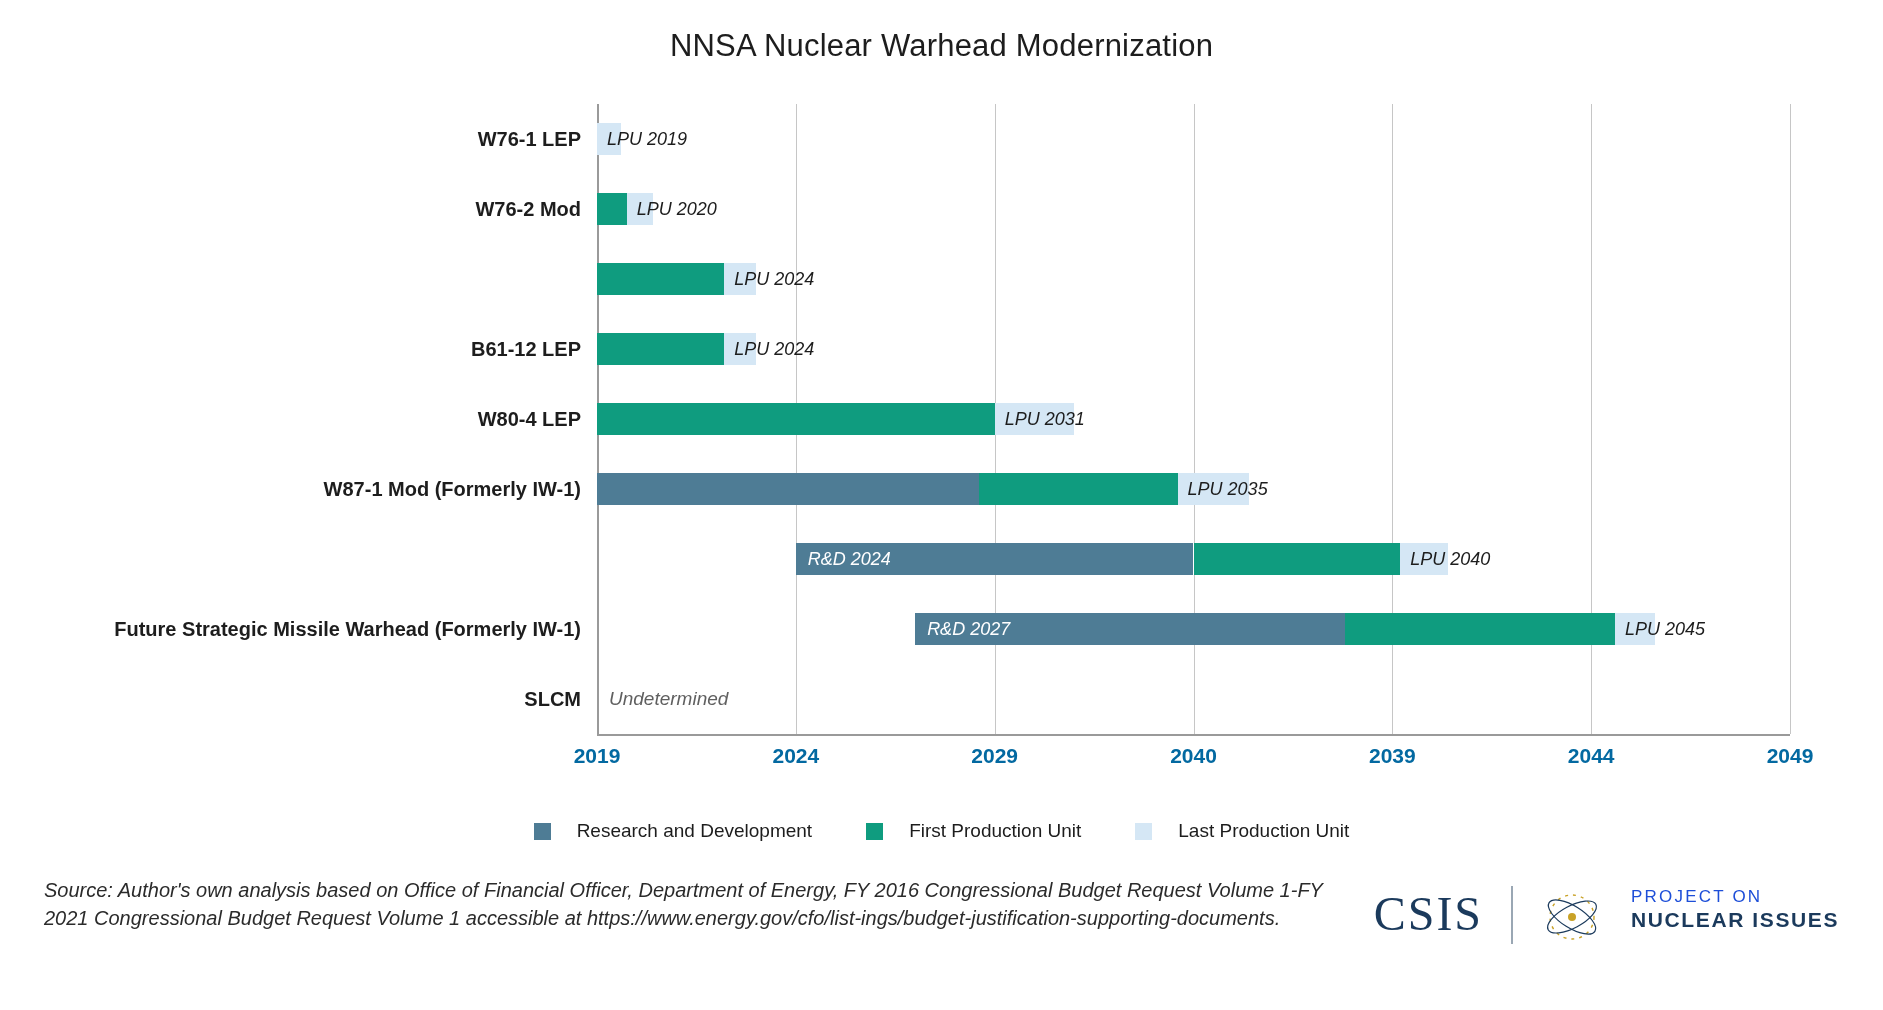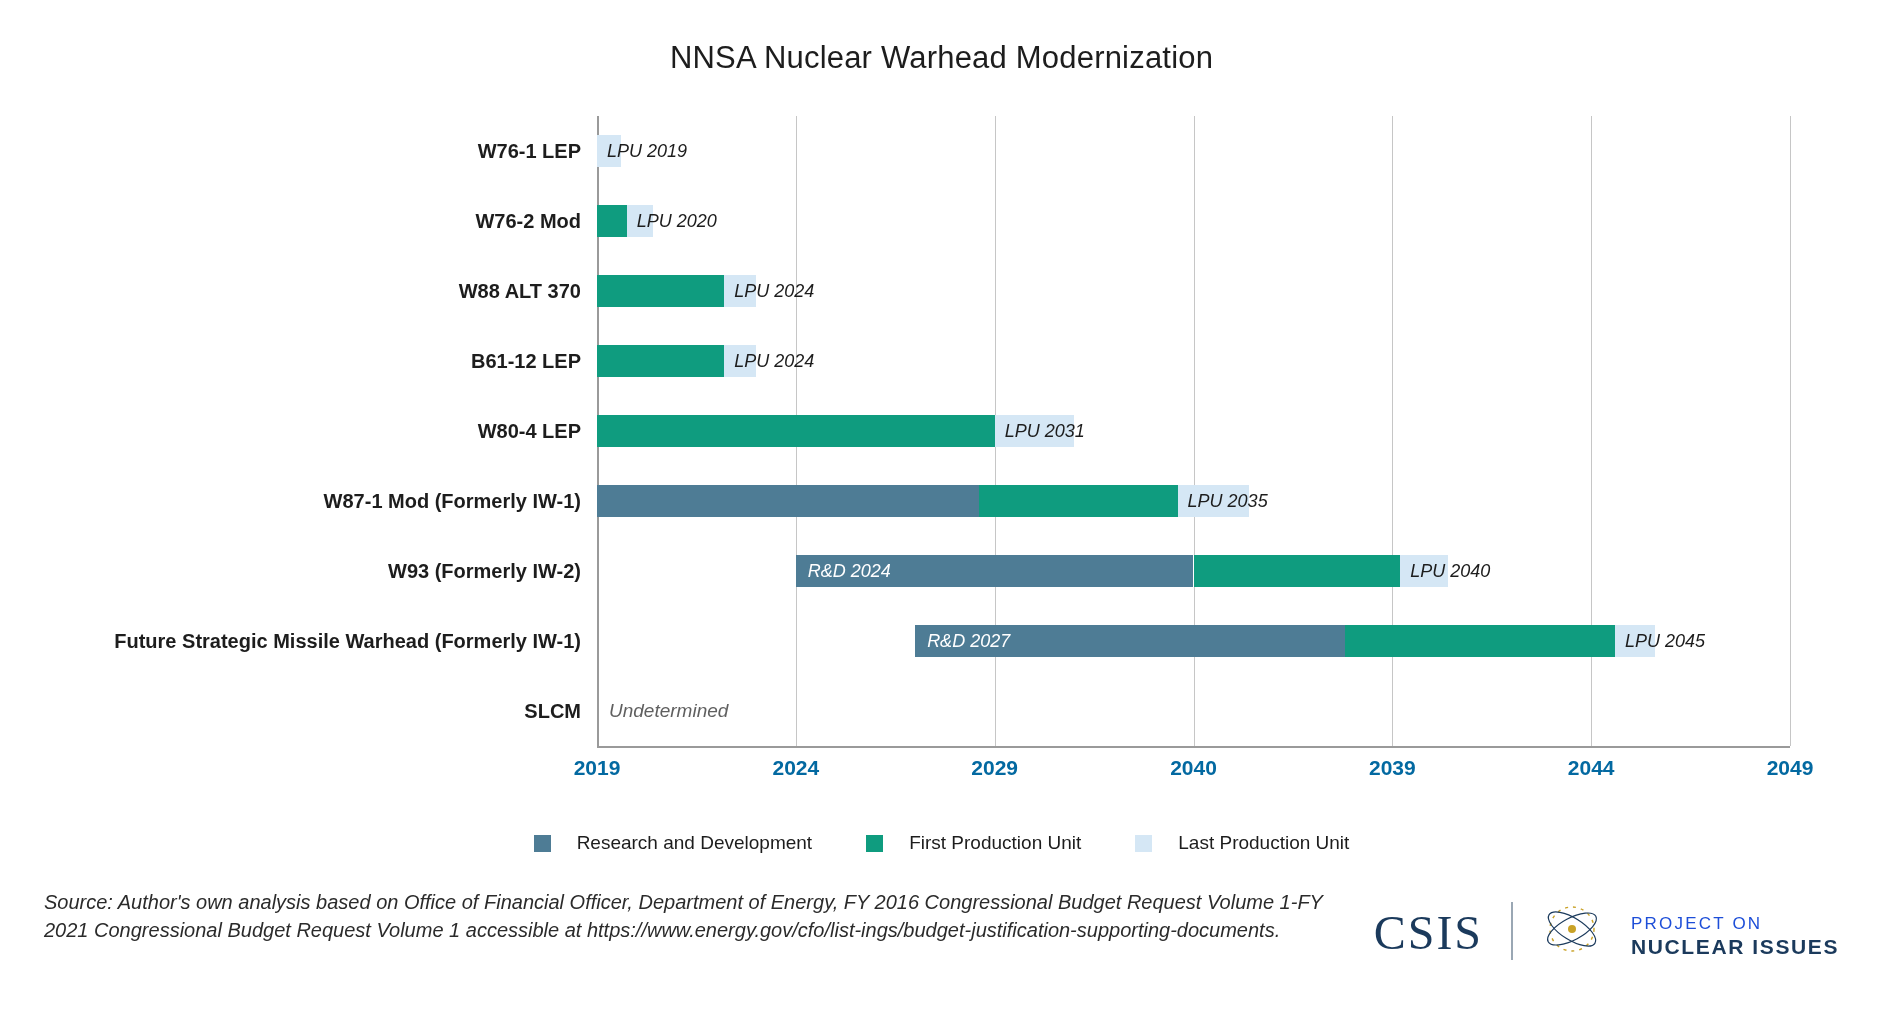--- a/index.html
+++ b/index.html
@@ -10,21 +10,21 @@
   body {
     width: 1883px;
     height: 1010px;
     font-family: "Liberation Sans", sans-serif;
     color: #2b2b2b;
     position: relative;
     overflow: hidden;
   }
   #chart-root {
     position: absolute;
-    left: 0; top: 12px;
+    left: 0; top: 0;
     width: 1883px;
     height: 792px;
   }
   .chart-title {
     position: absolute;
     left: 0;
     top: 28px;
     width: 1883px;
     text-align: center;
     font-size: 31px;
@@ -157,21 +157,21 @@
     font-style: italic;
     color: #2b2b2b;
     line-height: 1.42;
   }
   
   .logo-wrap {
     position: absolute;
     right: 44px;
     top: 886px;
     display: flex;
-    align-items: flex-end;
+    align-items: flex-start;
     gap: 28px;
   }
   .csis-word {
     font-family: "Liberation Serif", serif;
     font-size: 48px;
     letter-spacing: 2px;
     color: #1b3a5c;
     font-weight: 400;
   }
   .logo-divider {
@@ -226,21 +226,20 @@
           <div class="bar seg-lpu" style="left: 0px; width: 23.86px; top: 19px;"></div>
           <div class="seg-label" style="left: 4px; top: 19px;">LPU  2019</div>
         </div>
         <div class="row" style="top: 70px; height: 70px;">
           <div class="row-label" style="height: 70px; line-height: 70px;">W76-2 Mod</div>
           <div class="bar seg-fpu" style="left: 0px; width: 29.825px; top: 19px;"></div>
           <div class="bar seg-lpu" style="left: 29.825px; width: 25.8483px; top: 19px;"></div>
           <div class="seg-label" style="left: 33.825px; top: 19px;">LPU  2020</div>
         </div>
         <div class="row" style="top: 140px; height: 70px;">
-          <div class="row-label" style="height: 70px; line-height: 70px;">W88 ALT 370</div>
           <div class="bar seg-fpu" style="left: 0px; width: 127.253px; top: 19px;"></div>
           <div class="bar seg-lpu" style="left: 127.253px; width: 31.8133px; top: 19px;"></div>
           <div class="seg-label" style="left: 131.253px; top: 19px;">LPU  2024</div>
         </div>
         <div class="row" style="top: 210px; height: 70px;">
           <div class="row-label" style="height: 70px; line-height: 70px;">B61-12 LEP</div>
           <div class="bar seg-fpu" style="left: 0px; width: 127.253px; top: 19px;"></div>
           <div class="bar seg-lpu" style="left: 127.253px; width: 31.8133px; top: 19px;"></div>
           <div class="seg-label" style="left: 131.253px; top: 19px;">LPU  2024</div>
         </div>
@@ -251,21 +250,20 @@
           <div class="seg-label" style="left: 401.667px; top: 19px;">LPU  2031</div>
         </div>
         <div class="row" style="top: 350px; height: 70px;">
           <div class="row-label" style="height: 70px; line-height: 70px;">W87-1 Mod (Formerly IW-1)</div>
           <div class="bar seg-rd" style="left: 0px; width: 381.76px; top: 19px;"></div>
           <div class="bar seg-fpu" style="left: 381.76px; width: 198.833px; top: 19px;"></div>
           <div class="bar seg-lpu" style="left: 580.593px; width: 71.58px; top: 19px;"></div>
           <div class="seg-label" style="left: 584.593px; top: 19px;">LPU  2035</div>
         </div>
         <div class="row" style="top: 420px; height: 70px;">
-          <div class="row-label" style="height: 70px; line-height: 70px;">W93 (Formerly IW-2)</div>
           <div class="bar seg-rd" style="left: 198.833px; width: 397.667px; top: 19px;"></div>
           <div class="bar seg-fpu" style="left: 596.5px; width: 206.787px; top: 19px;"></div>
           <div class="bar seg-lpu" style="left: 803.287px; width: 47.72px; top: 19px;"></div>
           <div class="seg-label on-dark" style="left: 204.833px; top: 19px;">R&amp;D 2024</div>
           <div class="seg-label" style="left: 807.287px; top: 19px;">LPU  2040</div>
         </div>
         <div class="row" style="top: 490px; height: 70px;">
           <div class="row-label" style="height: 70px; line-height: 70px;">Future Strategic Missile Warhead (Formerly IW-1)</div>
           <div class="bar seg-rd" style="left: 318.133px; width: 429.48px; top: 19px;"></div>
           <div class="bar seg-fpu" style="left: 747.613px; width: 270.413px; top: 19px;"></div>

